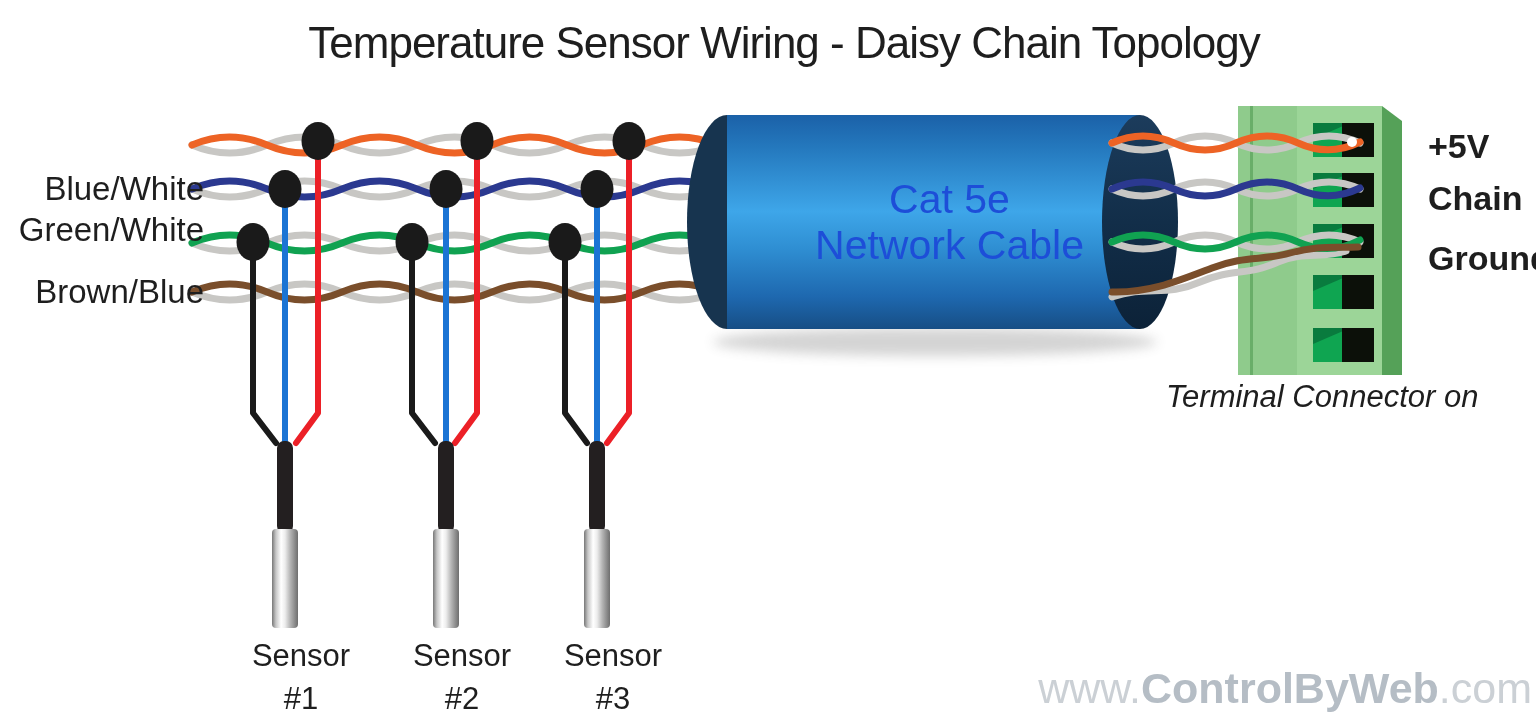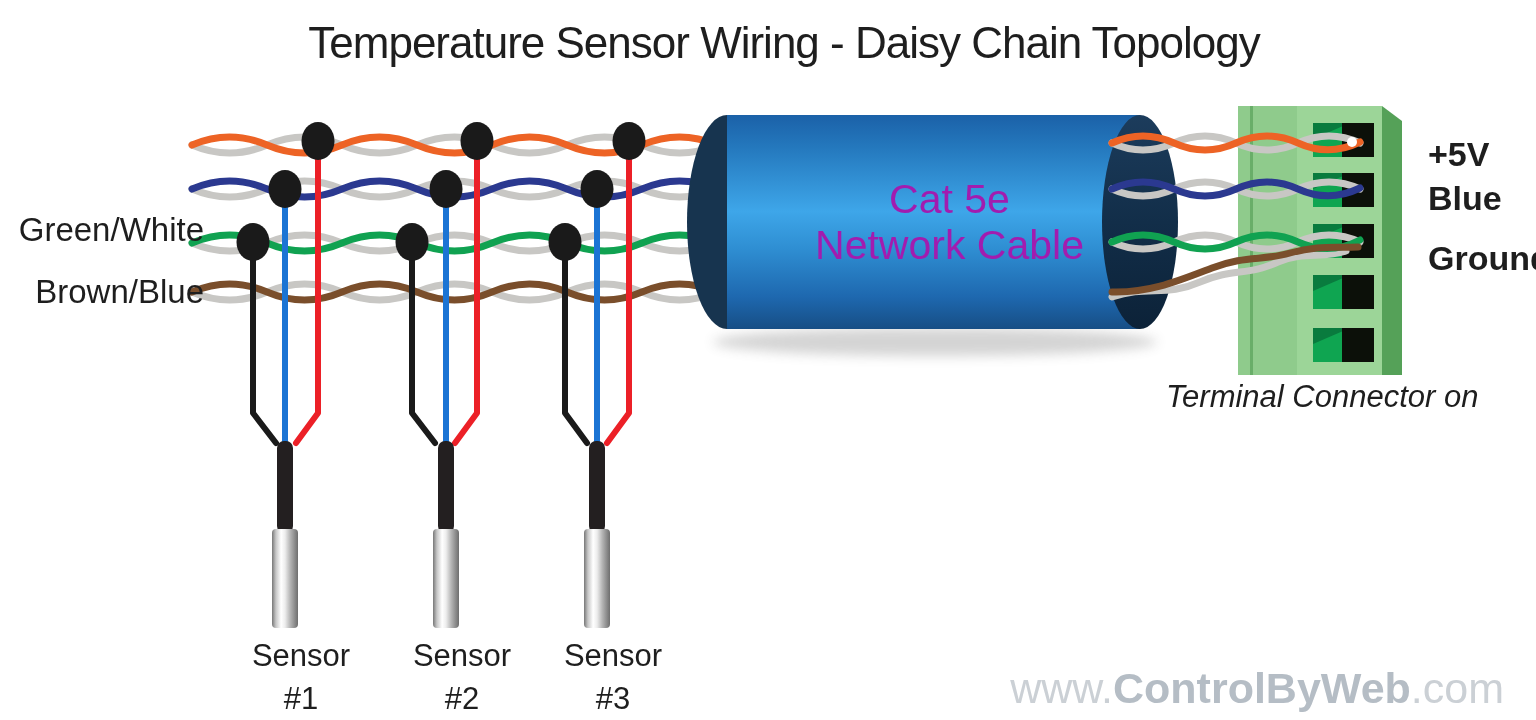--- a/index.html
+++ b/index.html
@@ -4,27 +4,27 @@
 <style>
   html,body{margin:0;padding:0;background:#fff;}
   #stage{position:relative;width:1536px;height:720px;background:#fff;overflow:hidden;
          font-family:"Liberation Sans", sans-serif;color:#1e1e1e;}
   #wiresvg{position:absolute;left:0;top:0;}
   .pair{fill:none;stroke-width:7;stroke-linecap:round;}
   .vwire{fill:none;stroke-width:6;stroke-linecap:round;stroke-linejoin:round;}
   .abs{position:absolute;padding-left:16px;}
   .title{top:18px;left:0;width:1536px;text-align:center;font-size:44px;letter-spacing:-1px;}
   .wlabel{left:0;width:188px;text-align:right;font-size:33px;line-height:44px;white-space:nowrap;}
-  .cabletext{left:727px;top:176px;width:413px;text-align:center;color:#a21caf;
+  .cabletext{left:727px;top:176px;width:413px;text-align:center;color:#1d4ed8;
              font-size:41px;line-height:46px;}
   .tlabel{left:1412px;font-size:34px;font-weight:bold;line-height:36px;white-space:nowrap;}
   .caption{left:1150px;top:376px;width:352px;font-style:italic;
            font-size:31px;line-height:41px;}
   .sensorlabel{top:634px;width:140px;text-align:center;font-size:31px;line-height:43px;}
-  .watermark{right:32px;top:664px;font-size:43px;white-space:nowrap;}
+  .watermark{right:4px;top:664px;font-size:43px;white-space:nowrap;}
   .wm-light{color:#CBD0D5;}
   .wm-brand{color:#B5BDC5;font-weight:bold;}
 </style>
 </head>
 <body>
 
 <div id="stage">
 
   <svg id="wiresvg" width="1536" height="720" viewBox="0 0 1536 720">
     <defs>
@@ -149,30 +149,31 @@
 
     <path class="pair" d="M1112 143 q31 -14 62 0 t62 0 t62 0 t62 -1" stroke="#ED6325"></path>
     <path class="pair" d="M1112 189 q31 -14 62 0 t62 0 t62 0 t62 -1" stroke="#2B3990"></path>
     <path class="pair" d="M1112 242 q31 -14 62 0 t62 0 t62 0 t62 -2" stroke="#10A251"></path>
     <path class="pair" d="M1112 292 C1150 293 1178 281 1212 268 C1246 255 1262 261 1290 253 C1318 245 1334 248 1358 247" stroke="#7A4E2B"></path>
     <circle cx="1352" cy="142" r="5" fill="#FFFFFF"></circle>
   </svg>
 
   <div class="abs title">Temperature Sensor Wiring - Daisy Chain Topology</div>
 
+  <div class="abs wlabel" style="top:167px">Blue/White</div>
   <div class="abs wlabel" style="top:208px">Green/White</div>
   <div class="abs wlabel" style="top:270px">Brown/Blue</div>
 
   <div class="abs cabletext">
     <div>Cat 5e</div>
     <div>Network Cable</div>
   </div>
 
-  <div class="abs tlabel" style="top:136px">+5V</div>
-  <div class="abs tlabel" style="top:180px">Blue</div>
+  <div class="abs tlabel" style="top:128px">+5V</div>
+  <div class="abs tlabel" style="top:180px">Chain</div>
   <div class="abs tlabel" style="top:240px">Ground</div>
 
   <div class="abs caption">
     <div>Terminal Connector on</div>
   </div>
 
   <div class="abs sensorlabel" style="left:215px">
     <div>Sensor</div>
     <div>#1</div>
   </div>

